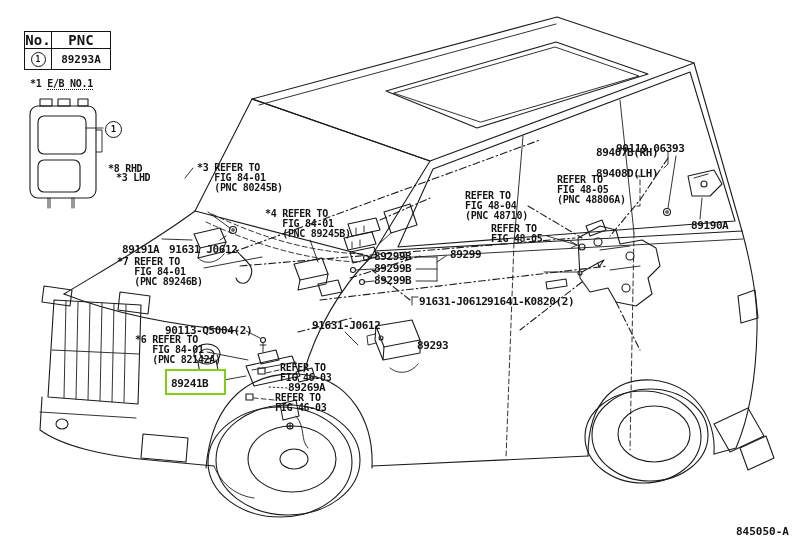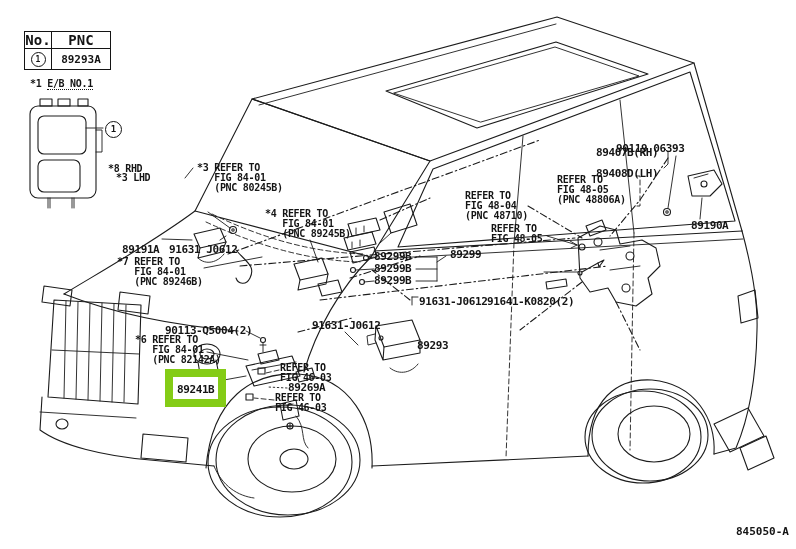--- a/index.html
+++ b/index.html
@@ -6,21 +6,21 @@
   #stage{position:relative;width:796px;height:549px;background:#ffffff;overflow:hidden;
          font-family:"DejaVu Sans Mono",monospace;color:#141414;}
   svg{position:absolute;left:0;top:0;}
   svg path, svg ellipse, svg rect, svg circle, svg line{fill:none;stroke:#1c1c1c;stroke-width:1.1;stroke-linecap:round;stroke-linejoin:round;}
   .dash{stroke-dasharray:5 3;}
   .cd{stroke-dasharray:7 3 1.5 3;stroke-width:0.9;}
   .dot{stroke-dasharray:1.5 2.6;}
   .thin{stroke-width:0.9;}
   .lbl{position:absolute;font-size:11px;font-weight:700;line-height:11px;letter-spacing:-0.4px;white-space:pre;}
   .note{position:absolute;font-size:10px;font-weight:700;line-height:10px;letter-spacing:-0.3px;white-space:pre;}
-  .hlbox{position:absolute;border:8px solid #84cc16;padding:1px 4px 2px 4px;background:#fff;cursor:pointer;}
+  .hlbox{position:absolute;border:2px solid #84cc16;padding:1px 16px 2px 4px;background:#fff;cursor:pointer;}
   .callout{position:absolute;width:15px;height:15px;border:1.2px solid #141414;border-radius:50%;
            text-align:center;line-height:15px;font-size:9px;font-weight:700;background:#fff;}
   table.pnc{position:absolute;left:24px;top:31px;border-collapse:collapse;background:#fff;}
   table.pnc th,table.pnc td{border:1.2px solid #141414;font-weight:700;text-align:center;padding:0;}
   table.pnc th{font-size:14px;height:16px;}
   table.pnc td{font-size:11px;height:20px;}
   .c-no{width:26px;} .c-pnc{width:58px;}
   .mini-callout{display:inline-block;width:13px;height:13px;border:1.1px solid #141414;border-radius:50%;
                 line-height:13px;font-size:8px;font-weight:700;vertical-align:middle;}
   .ul{border-bottom:1px dotted #141414;}

